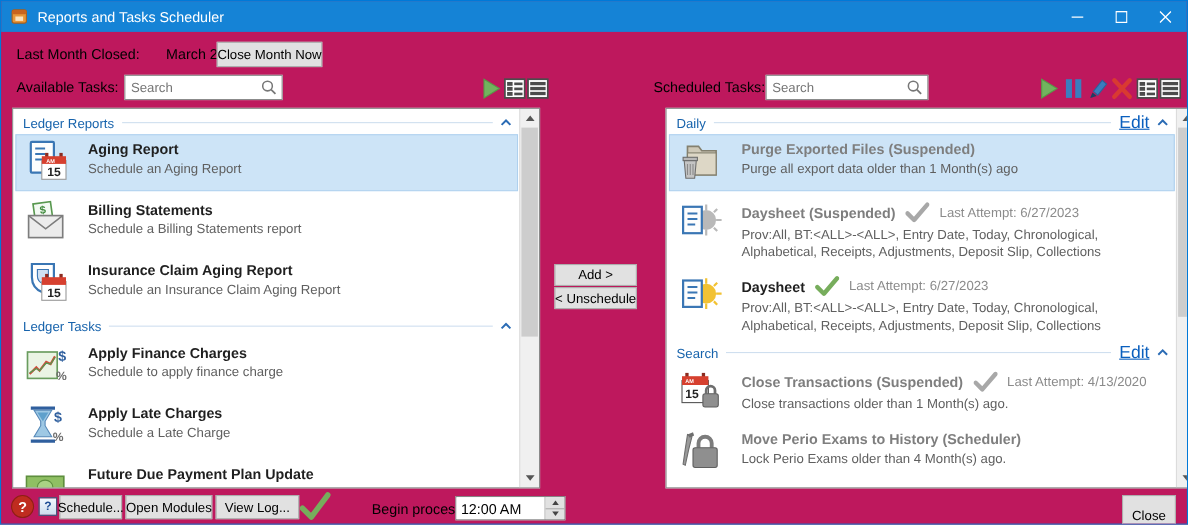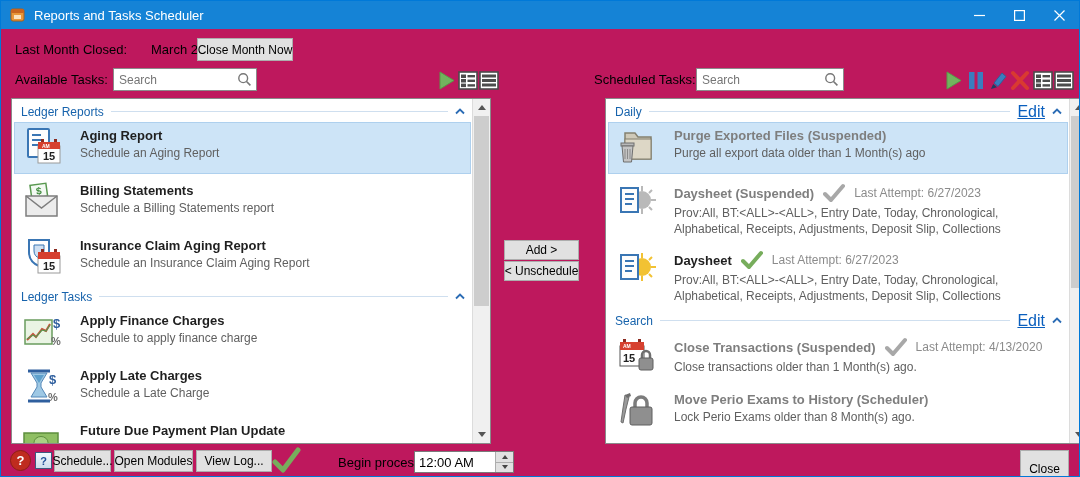--- a/index.html
+++ b/index.html
@@ -418,21 +418,21 @@
               <path d="M8 4 l4 2 -3 12 -3 14 -2 -1 2 -14 Z" fill="#9a9a9a" stroke="#6e6e6e"></path>
               <path d="M8 4 l5 -2 1 3 -4 2 Z" fill="#6e6e6e"></path>
               <path d="M18 16 v-4 a6 6 0 0 1 12 0 v4" fill="none" stroke="#7c7c7c" stroke-width="3.5"></path>
               <rect x="13" y="16" width="22" height="18" rx="2" fill="#8f8f8f" stroke="#5f5f5f"></rect>
             </svg>
           </span>
           <div class="task-text">
             <div class="title-row">
               <span class="task-title">Move Perio Exams to History (Scheduler)</span>
             </div>
-            <div class="task-sub">Lock Perio Exams older than 8 Month(s) ago.</div>
+            <div class="task-sub">Lock Perio Exams older than 4 Month(s) ago.</div>
           </div>
         </div>
         <div class="item suspended"></div>
       </div>
     <div class="vscroll">
       <div class="sb-btn sb-up">
           <span class="tri-up"></span>
         </div>
       <div class="sb-thumb" style="top:17px;height:172px;"></div>
       <div class="sb-btn sb-down">

